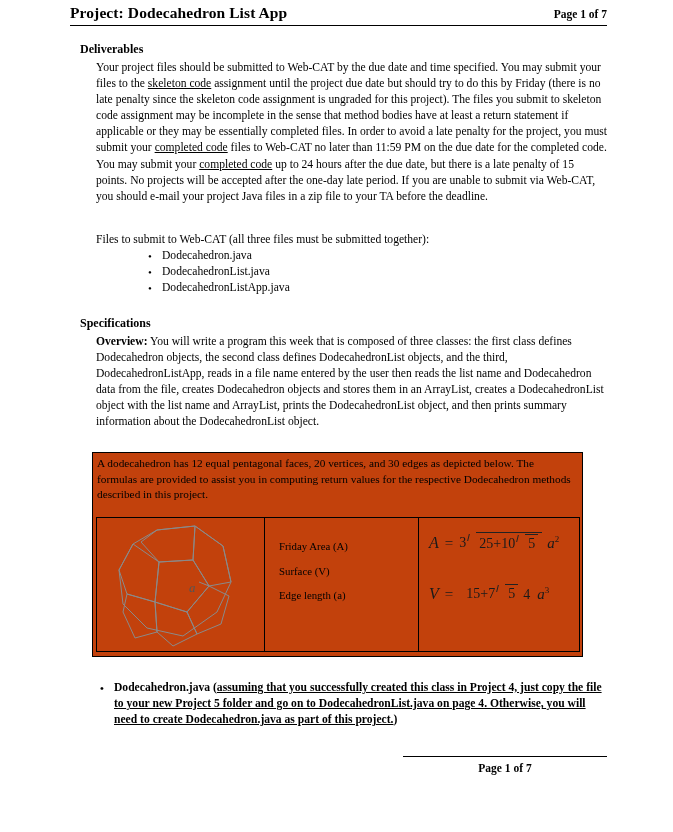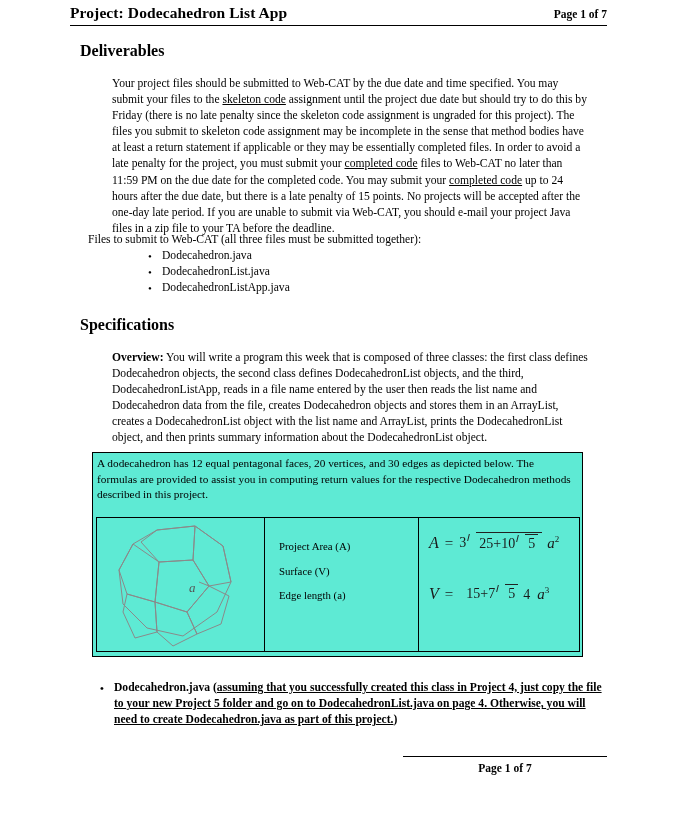--- a/index.html
+++ b/index.html
@@ -46,31 +46,31 @@
     left: 70px;
     top: 25px;
     width: 537px;
     height: 0;
     border-top: 1.6px solid #000;
   }
 
   
   .section-title {
     position: absolute;
-    font-size: 16px;
+    font-size: 12px;
     font-weight: bold;
   }
   .body-block {
     position: absolute;
     font-size: 11.6px;
     line-height: 16.1px;
     text-align: left;
   }
   .body-block p {
-    margin: 16px;
+    margin: 0;
     font-family: Liberation Serif, serif;
   }
   u, .u {
     text-decoration: underline;
   }
 
   
   .bullets {
     position: absolute;
     font-size: 11.6px;
@@ -93,21 +93,21 @@
 
   
   .figure-box {
     position: absolute;
     left: 92px;
     top: 452px;
     width: 491px;
     height: 205px;
     border: 1.4px solid #000;
     box-sizing: border-box;
-    background: #5eead4;
+    background: #c2410c;
   }
   .figure-note {
     position: absolute;
     left: 4px;
     top: 3px;
     width: 479px;
     font-size: 11.3px;
     line-height: 15.6px;
   }
   .figure-table {
@@ -259,21 +259,21 @@
     <span class="header-page">Page 1 of 7</span>
   </div>
   <div class="header-rule"></div>
 
   <div class="section-title" style="left:80px; top:42px;">Deliverables</div>
 
   <div class="body-block" style="left:96px; top:60px; width:511px;">
     <p><span>Your project files should be submitted to Web-CAT by the due date and time specified.  You may submit your files to the </span><u>skeleton code</u><span> assignment until the project due date but should try to do this by Friday (there is no late penalty since the skeleton code assignment is ungraded for this project).  The files you submit to skeleton code assignment may be incomplete in the sense that method bodies have at least a return statement if applicable or they may be essentially completed files.  In order to avoid a late penalty for the project, you must submit your </span><u>completed code</u><span> files to Web-CAT no later than 11:59 PM on the due date for the completed code.  You may submit your </span><u>completed code</u><span> up to 24 hours after the due date, but there is a late penalty of 15 points.  No projects will be accepted after the one-day late period.  If you are unable to submit via Web-CAT, you should e-mail your project Java files in a zip file to your TA before the deadline.</span></p>
   </div>
 
-  <div class="body-block" style="left:88px; top:232px; width:511px;">Files to submit to Web-CAT (all three files must be submitted together):</div>
+  <div class="body-block" style="left:96px; top:232px; width:511px;">Files to submit to Web-CAT (all three files must be submitted together):</div>
 
   <div class="bullets" style="left:148px; top:248px; width:440px;">
     <div class="bullet-row">
       <span class="bullet-dot">•</span>
       <span class="bullet-text">Dodecahedron.java</span>
     </div>
     <div class="bullet-row">
       <span class="bullet-dot">•</span>
       <span class="bullet-text">DodecahedronList.java</span>
     </div>
@@ -318,21 +318,21 @@
 
               <line x1="102" y1="62" x2="112" y2="66"></line>
             </g>
             <text x="92" y="72" font-family="Liberation Serif, serif" font-size="13" font-style="italic" fill="#555">a</text>
           </svg>
         </div>
       </div>
 
       <div class="fig-cell c2">
         <div class="labels">
-          <div>Project Area (A)</div>
+          <div>Friday Area (A)</div>
           <div>Surface (V)</div>
           <div>Edge length (a)</div>
         </div>
       </div>
 
       <div class="fig-cell c3">
 
         <div class="math math-area">
           <div class="m-row">
             <span class="m-var">A</span>

